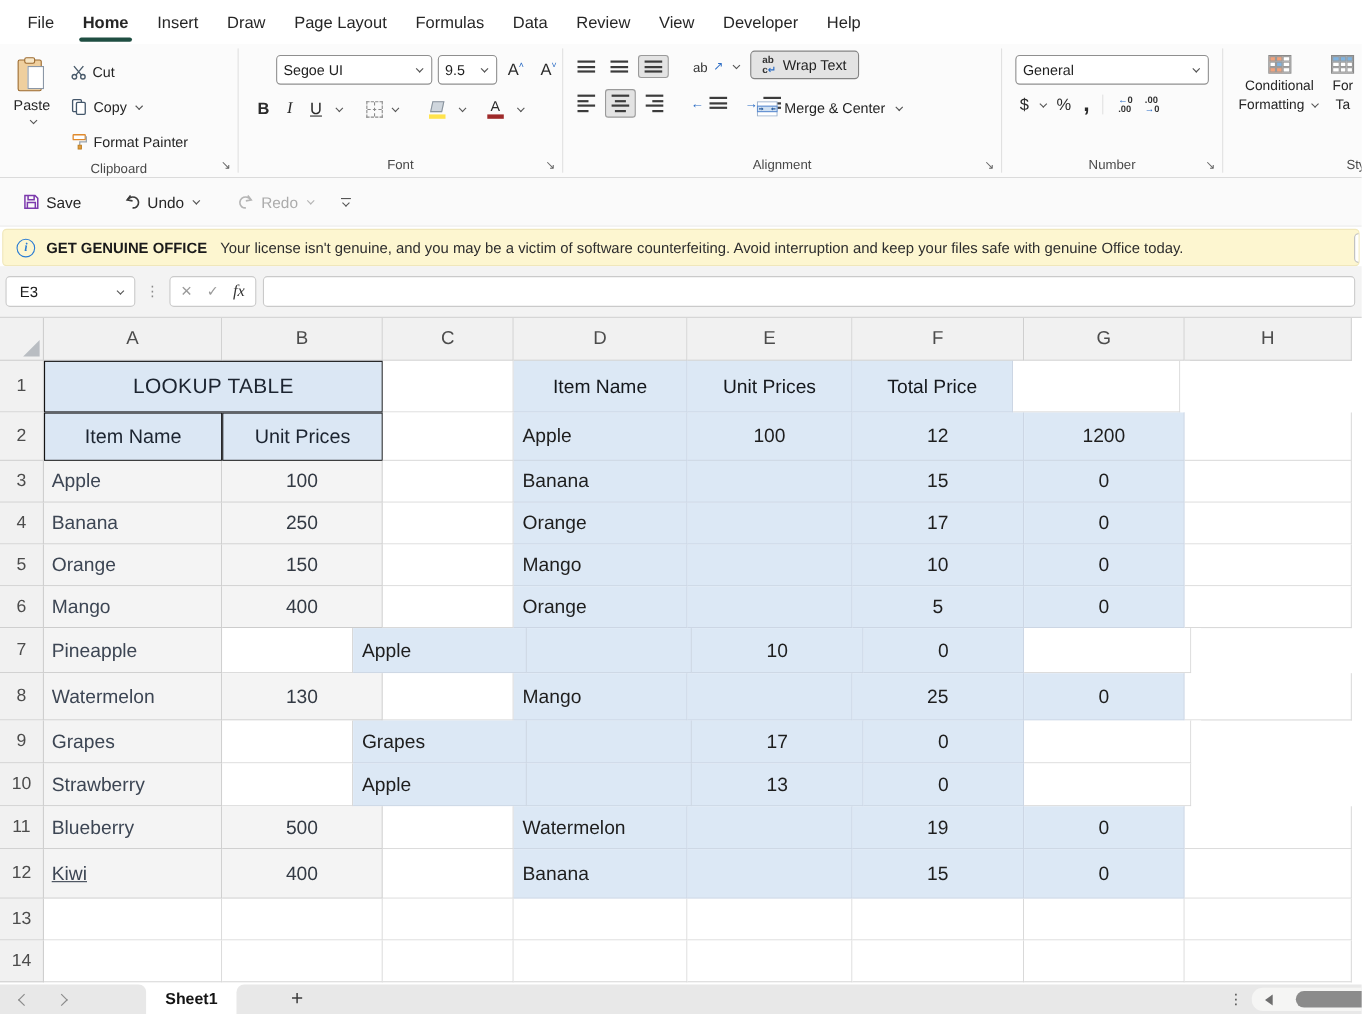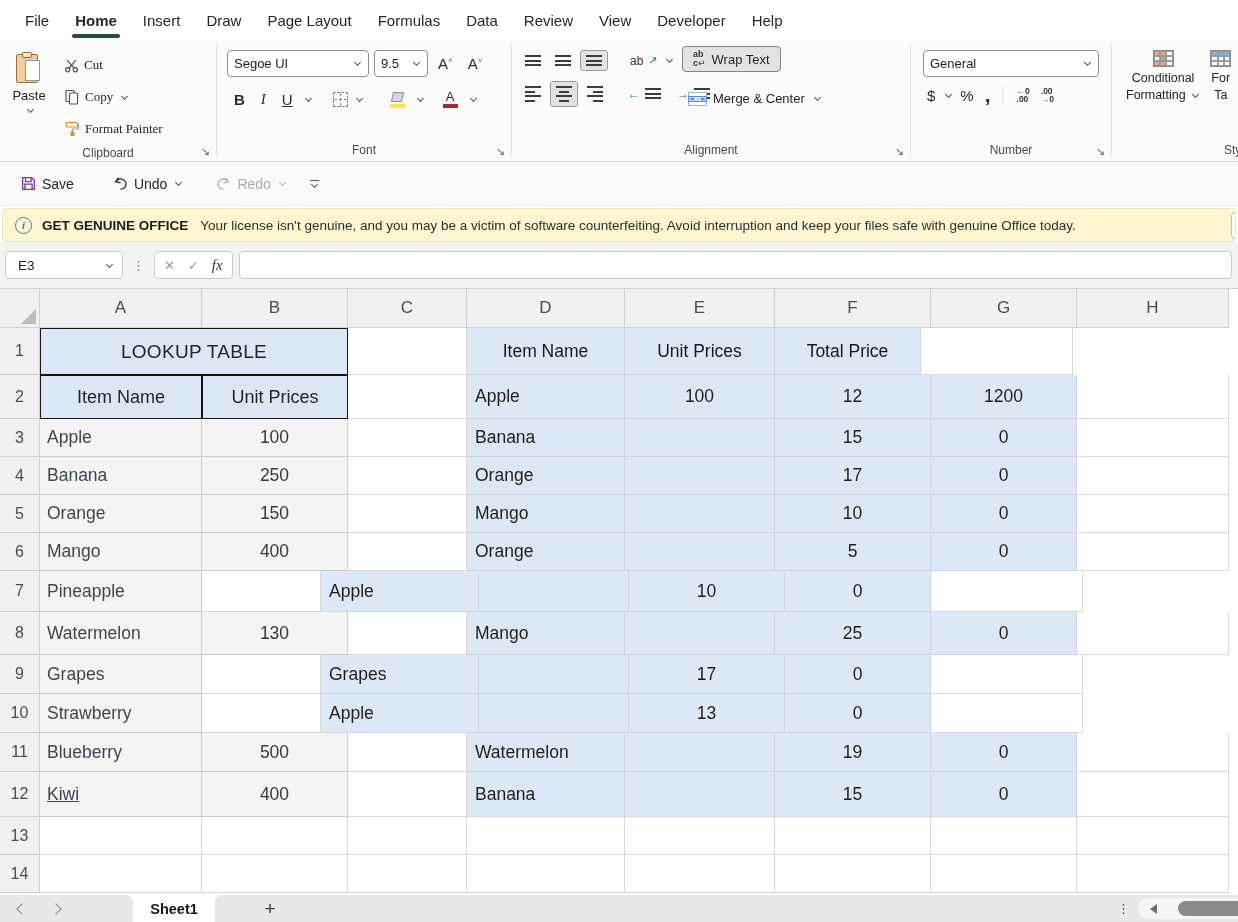--- a/index.html
+++ b/index.html
@@ -27,27 +27,27 @@
   .blue { color:#2b6cc4; }
 
   
   .g-clipboard { width:216px; }
   .paste-col { width:58px; display:flex; flex-direction:column; align-items:center; gap:4px; padding-top:2px; }
   .clipboard-icon { position:relative; width:26px; height:32px; }
   .clipboard-icon .board { position:absolute; left:0; top:2px; width:22px; height:29px; border:1.5px solid #9c6a2f; background:#efcf9e; border-radius:2px; }
   .clipboard-icon .clip { position:absolute; left:6px; top:0; width:10px; height:6px; border:1.5px solid #9c6a2f; background:#f7e7c8; border-radius:2px; }
   .clipboard-icon .page { position:absolute; left:9px; top:8px; width:15px; height:21px; background:#fff; border:1.2px solid #8b97a6; }
   .clip-list { flex:1; display:flex; flex-direction:column; gap:2px; padding-top:0; }
-  .clip-list .rbtn { height:30px;font-family:Liberation Serif, serif; }
+  .clip-list .rbtn { height:30px; }
 
   
   .g-font { width:294px; }
   .g-font .group-body { flex-direction:column; padding-left:10px; gap:9px; }
   .combo { background:#fff; border:1px solid #8f8f8f; border-radius:4px; height:27px; display:flex; align-items:center; padding:0 6px; font-size:13px; color:#1f1f1f; justify-content:space-between; }
-  .font-row1 { display:flex; gap:5px; align-items:center; }
+  .font-row1 { display:flex; gap:5px; align-items:center;justify-content:flex-end; }
   .font-row2 { display:flex; gap:2px; align-items:center; }
   .txtbtn { font-size:15px; color:#2b2b2b; padding:2px 7px; border-radius:3px; }
   .borders-icon { width:15px; height:15px; border:1px dashed #8a8a8a; position:relative; }
   .borders-icon::before { content:""; position:absolute; left:0; right:0; top:6px; border-top:1px dashed #8a8a8a; }
   .borders-icon::after { content:""; position:absolute; top:0; bottom:0; left:6px; border-left:1px dashed #8a8a8a; }
   .colorbar-btn { display:flex; flex-direction:column; align-items:center; padding:2px 4px; }
   .fill-shape { width:11px; height:10px; background:#cfd6dd; border:1px solid #8a949e; transform:skewX(-12deg); }
   .bar { width:15px; height:4px; margin-top:2px; }
   .bar.yellow { background:#ffe34d; }
   .bar.red { background:#9e2a2a; }

